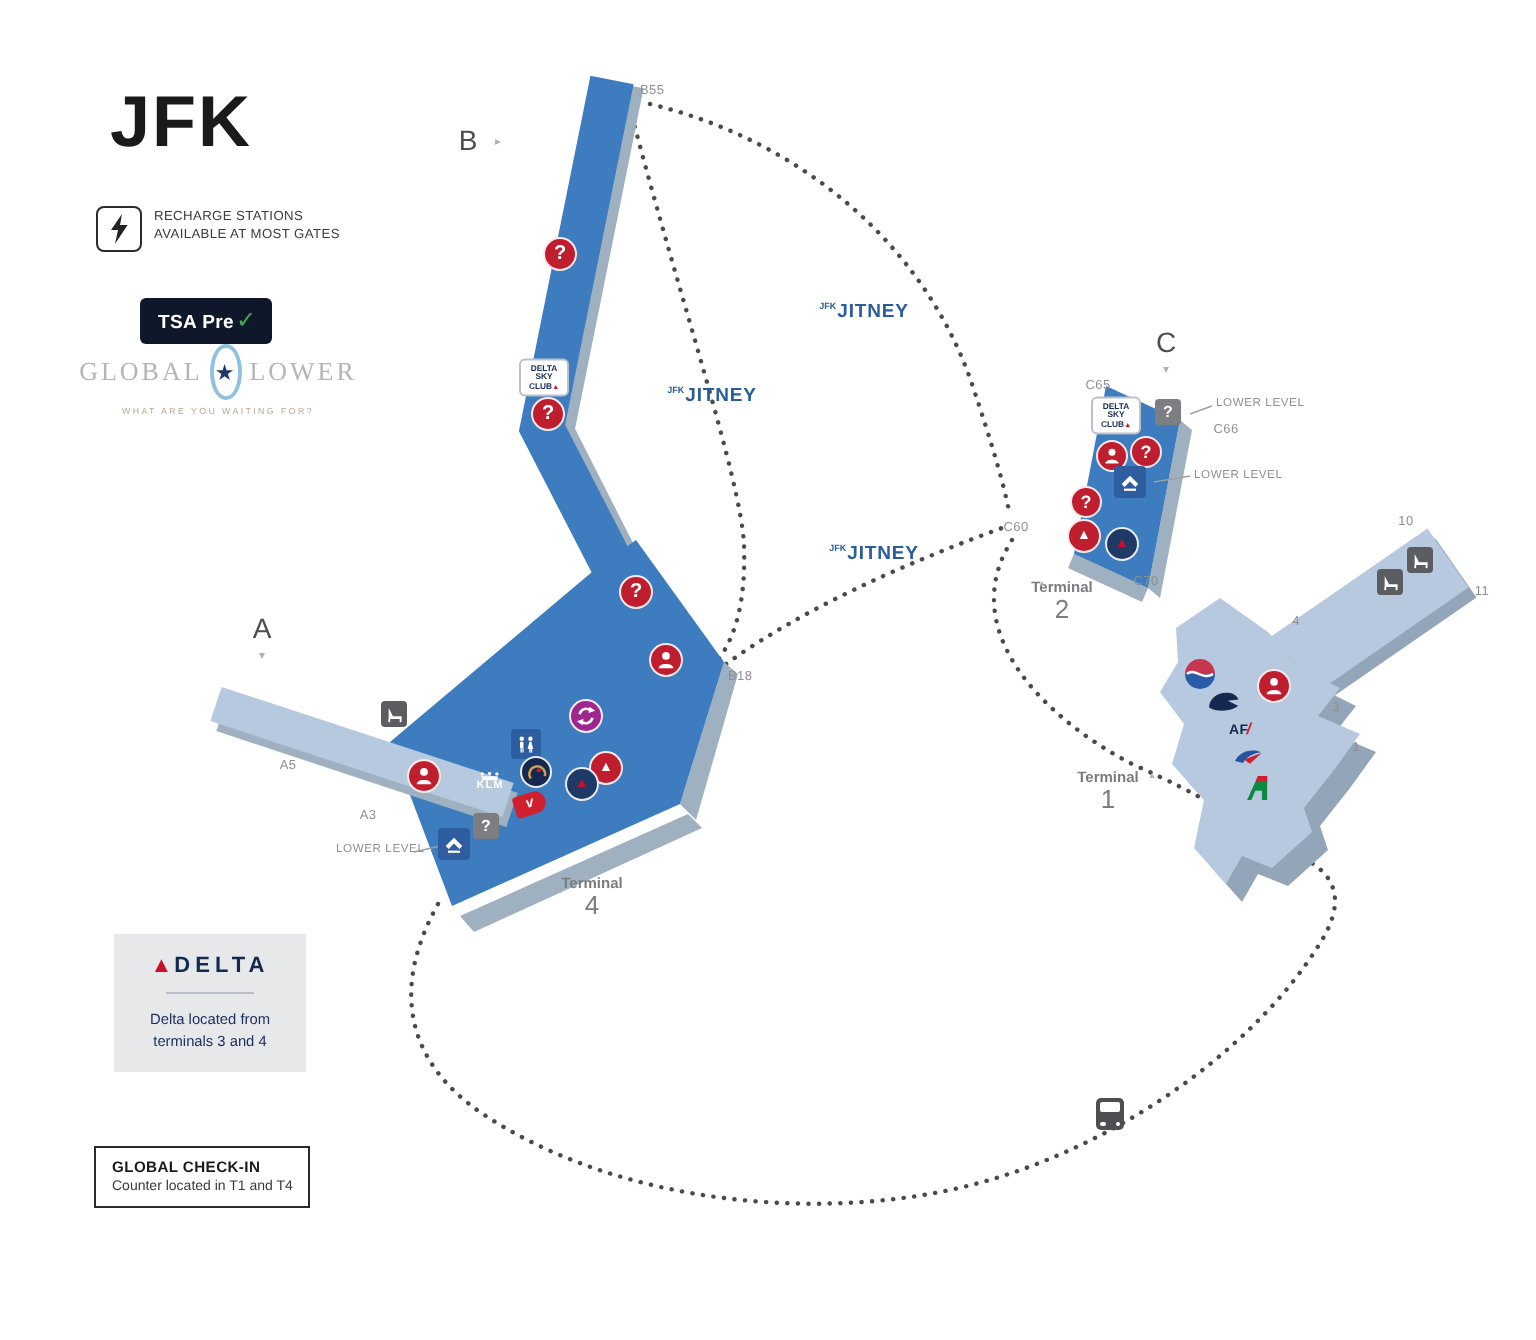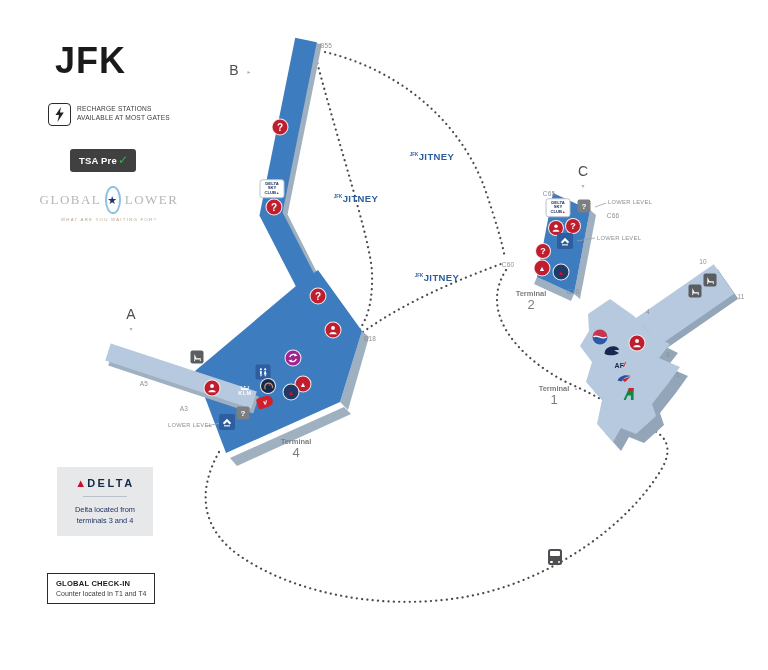--- a/index.html
+++ b/index.html
@@ -35,24 +35,24 @@
   .graysq{background:#7c7e81;}
   .darksq{background:#5b5d60;}
   .skyclub{background:#fff;border:1px solid #b9c2cc;border-radius:3px;width:23px;padding:1.5px 0;
            text-align:center;color:#1d3160;font-weight:bold;font-size:4.2px;line-height:1.15;}
   .skyclub .wdg{color:#c8102e;font-size:3.5px;}
 
   
   .rechargebox{position:absolute;left:48px;top:103px;width:21px;height:21px;border:1.6px solid #2b2b2b;
                border-radius:4px;display:flex;align-items:center;justify-content:center;background:#fff;}
   .rechargetext{position:absolute;left:77px;top:105px;font-size:6.6px;color:#3a3a3a;line-height:1.35;letter-spacing:.2px;}
-  .tsa{position:absolute;left:70px;top:149px;background:#404040;color:#fff;border-radius:3px;
+  .tsa{position:absolute;left:70px;top:149px;background:#0f172a;color:#fff;border-radius:3px;
        padding:4px 8px 5px 9px;font-size:9.5px;font-weight:bold;letter-spacing:.2px;}
   .tsa .chk{color:#3fae49;font-size:12px;font-weight:bold;margin-left:1px;}
-  .ge{position:absolute;left:44px;top:186px;width:130px;text-align:center;}
+  .ge{position:absolute;left:44px;top:172px;width:130px;text-align:center;}
   .ge .row{display:flex;align-items:center;justify-content:center;gap:4px;
            font-family:"Liberation Serif","DejaVu Serif",serif;color:#b3b6b9;
            font-size:13px;letter-spacing:1.5px;}
   .ge .ring{width:24px;height:24px;border-radius:50%;border:2.5px solid #8fc1e0;display:flex;
             align-items:center;justify-content:center;color:#1d3968;font-size:11px;background:#fff;}
   .ge .tag{font-size:4.4px;color:#b9a98f;letter-spacing:1.2px;margin-top:3px;}
   .deltacard{position:absolute;left:57px;top:467px;width:96px;background:#e7e8ea;padding:10px 0 10px 0;
              text-align:center;}
   .deltacard .brand{color:#13294e;font-weight:bold;font-size:11px;letter-spacing:2.5px;}
   .deltacard .brand .tri{color:#c8102e;letter-spacing:0;margin-right:1px;}

